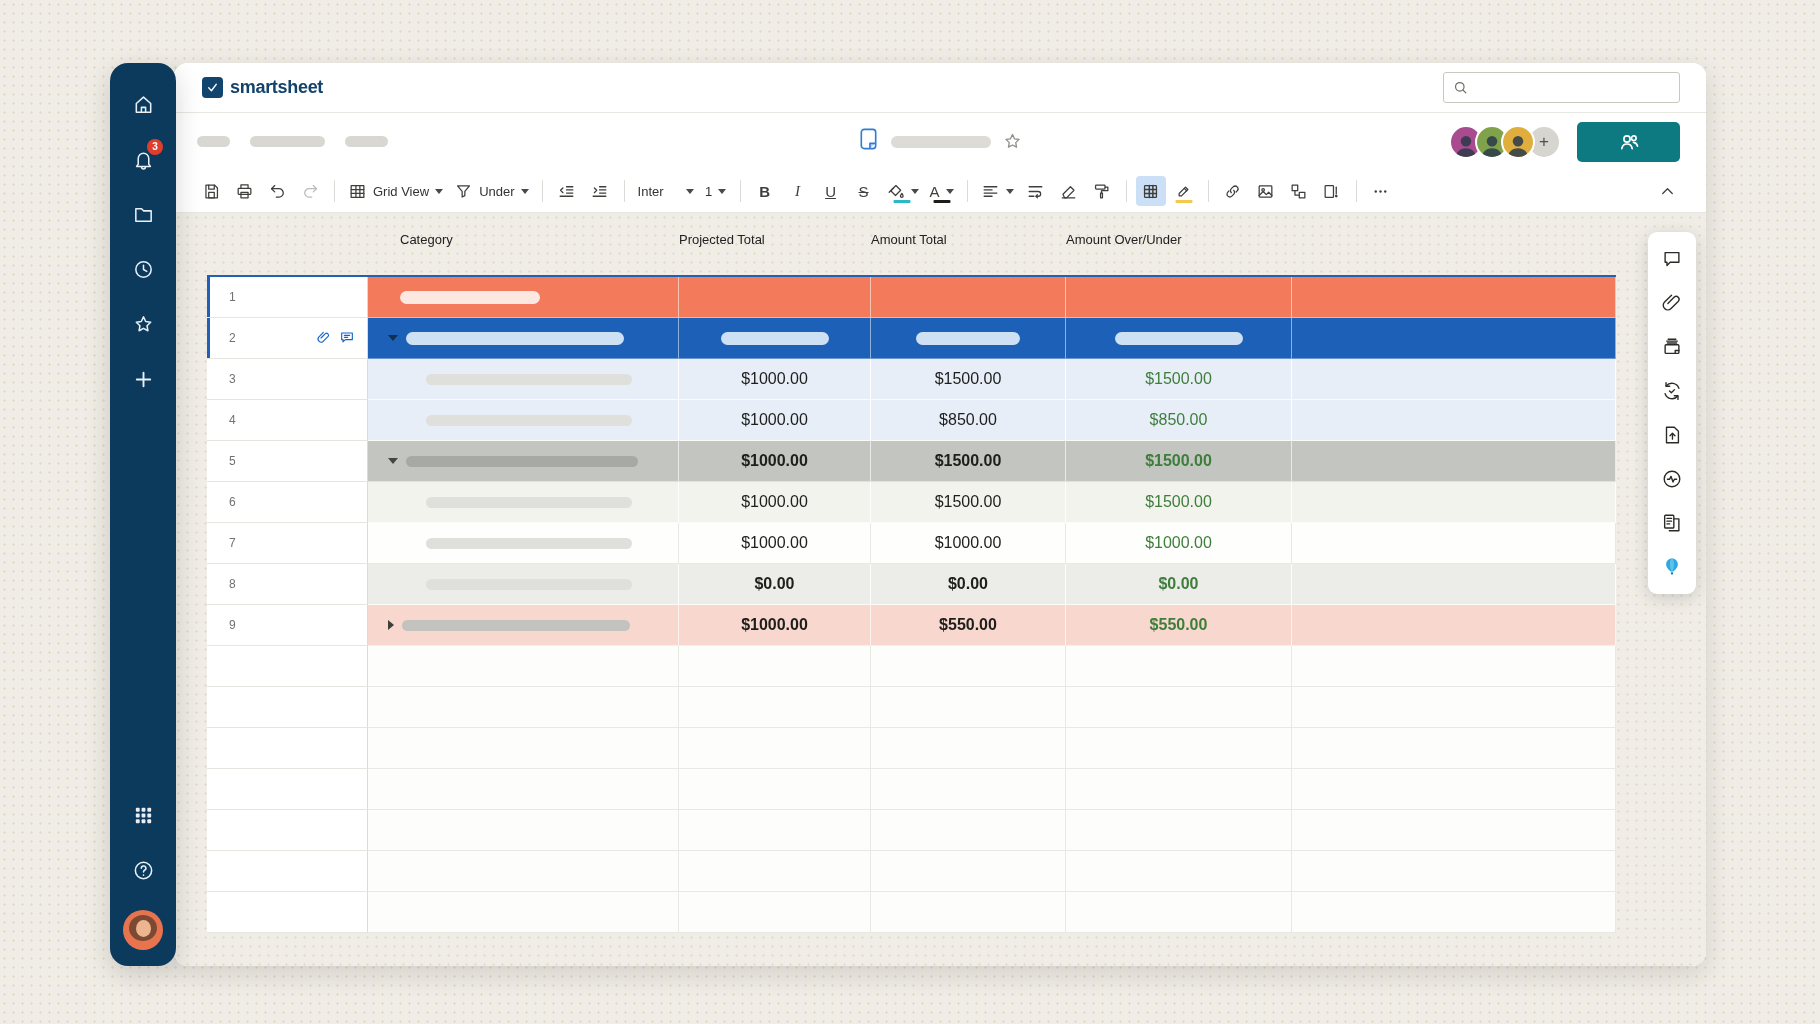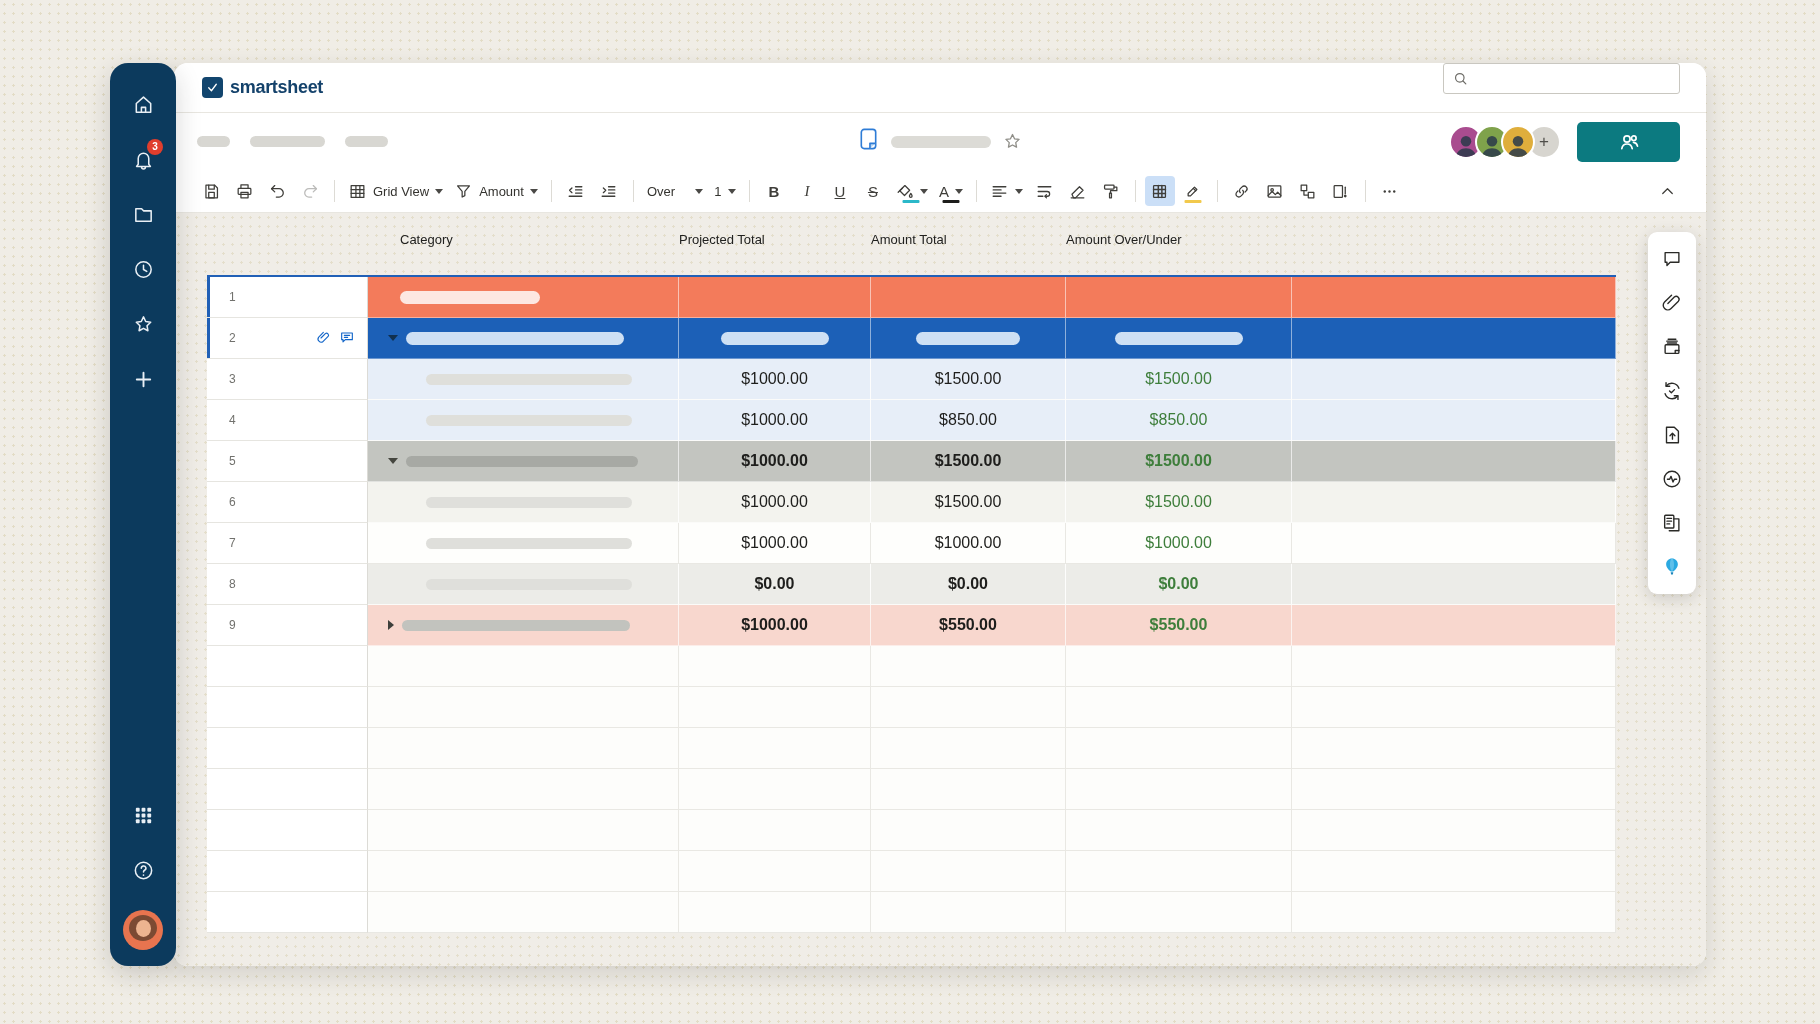--- a/index.html
+++ b/index.html
@@ -30,21 +30,21 @@
     overflow:hidden; border:none; cursor:pointer; margin-top:4px; }
   .sb-avatar .hair { position:absolute; left:6px; top:5px; width:28px; height:26px; border-radius:50%; background:#7C4A33; }
   .sb-avatar .face { position:absolute; left:13px; top:10px; width:15px; height:17px; border-radius:50%; background:#EDB490; }
 
   
   .window { position:absolute; left:174px; top:63px; width:1532px; height:903px;
     background:#FFFFFF; border-radius:14px; box-shadow:0 8px 26px rgba(30,30,30,.14);
     display:flex; flex-direction:column; overflow:hidden; z-index:2; }
 
   
-  .win-header { height:50px; flex:0 0 50px; display:flex; 
+  .win-header { height:50px; flex:0 0 50px; display:flex; align-items:center;
     padding:0 26px 0 28px; border-bottom:1px solid #E8E6E0; background:#fff; }
   .logo { display:flex; align-items:center; gap:7px; }
   .logo-mark { width:21px; height:21px; border-radius:4px; background:#12456E;
     display:flex; align-items:center; justify-content:center; }
   .logo-mark svg { width:13px; height:13px; stroke:#fff; fill:none; stroke-width:2.4; stroke-linecap:round; stroke-linejoin:round; }
   .logo-text { font-size:18px; font-weight:700; color:#14426B; letter-spacing:-.3px; }
   .search { margin-left:auto; width:237px; height:31px; border:1px solid #C9C7C0; border-radius:3px;
     background:#fff; display:flex; align-items:center; padding:0 8px; }
   .search svg { width:17px; height:17px; stroke:#6F6E69; fill:none; stroke-width:1.7; stroke-linecap:round; }
   .search input { border:none; outline:none; flex:1; margin-left:6px; font-size:13px; background:transparent; }
@@ -313,21 +313,21 @@
               <rect x="4" y="4.5" width="16" height="15"></rect>
               <path d="M4 9.5h16M4 14.5h16M10 4.5v15M15 4.5v15"></path>
             </svg>
             <span class="tlabel">Grid View</span>
             <span class="caret"></span>
           </button>
           <button class="tbtn">
             <svg viewBox="0 0 24 24">
               <path d="M4.5 5h15l-5.8 6.8v5.4l-3.4 1.8v-7.2z"></path>
             </svg>
-            <span class="tlabel">Amount</span>
+            <span class="tlabel">Under</span>
             <span class="caret"></span>
           </button>
         </div>
         <span class="tdiv"></span>
         <div class="tgroup">
           <button class="tbtn">
             <svg viewBox="0 0 24 24">
               <path d="M12 6h8M12 10h8M12 14h8M4 18h16"></path>
               <path d="M7.5 7.5 4.5 10.5l3 3"></path>
             </svg>
@@ -335,21 +335,21 @@
           <button class="tbtn">
             <svg viewBox="0 0 24 24">
               <path d="M12 6h8M12 10h8M12 14h8M4 18h16"></path>
               <path d="m5.5 7.5 3 3-3 3"></path>
             </svg>
           </button>
         </div>
         <span class="tdiv"></span>
         <div class="tgroup">
           <button class="tbtn">
-            <span class="tlabel" style="min-width:42px;text-align:left;">Over</span>
+            <span class="tlabel" style="min-width:42px;text-align:left;">Inter</span>
             <span class="caret"></span>
           </button>
           <button class="tbtn">
             <span class="tlabel">1</span>
             <span class="caret"></span>
           </button>
         </div>
         <span class="tdiv"></span>
         <div class="tgroup">
           <button class="tbtn">

